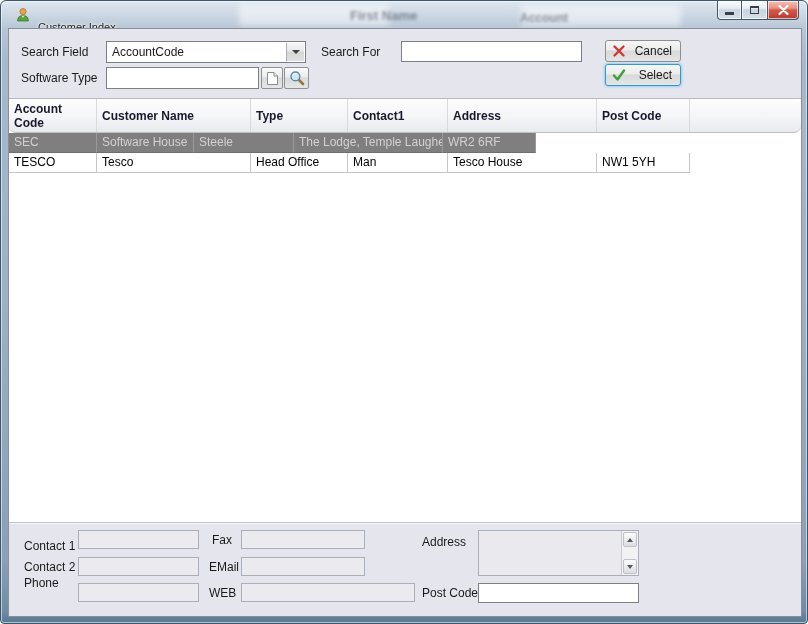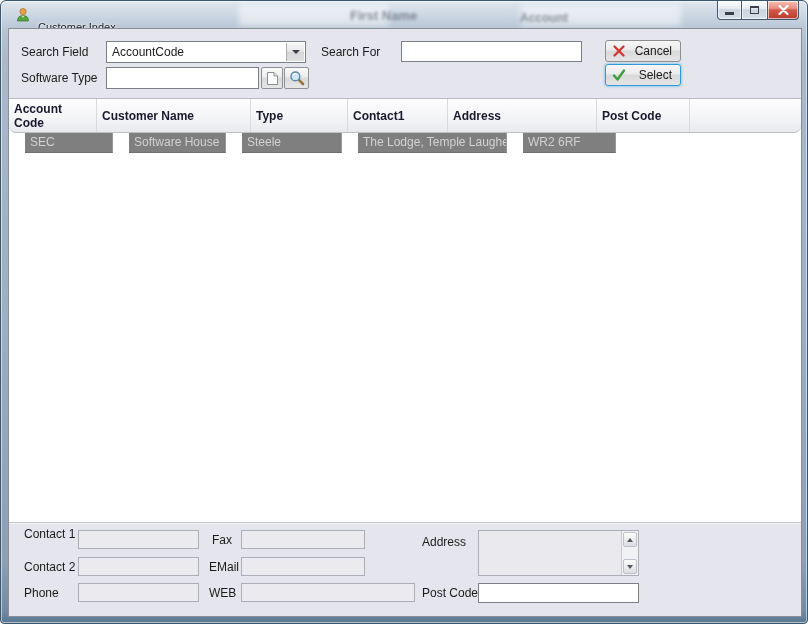--- a/index.html
+++ b/index.html
@@ -91,21 +91,21 @@
     border-radius:7px;
   }
   .hcell {
     display:flex; align-items:center; padding:0 3px 0 5px;
     font-weight:bold; color:#19192e; border-right:1px solid #d9dadd; line-height:14px;
   }
   .grid-row { display:flex; height:20px; background:#fff; }
   .cell {
     padding:0 2px 12px 5px; line-height:19px; color:#000;
     border-right:1px solid #c6c6c6; border-bottom:1px solid #c6c6c6;
-    white-space:nowrap; overflow:hidden;margin-left:16px;
+    white-space:nowrap; overflow:hidden;
   }
   .c0 { width:88px; } .c1 { width:154px; } .c2 { width:97px; }
   .c3 { width:100px; } .c4 { width:149px; } .c5 { width:93px; }
   .fillcol { flex:1; border-right:none; }
   .cell.fillcol { border-bottom:none; background:#fff; }
   .grid-row.selected .cell { background:#7f7f7f; color:#d2d2d2; border-right-color:#999; border-bottom-color:#6e6e6e; }
   .grid-row.selected .cell.fillcol { background:#fff; }
 
   
   .details { position:absolute; left:0; top:493px; width:792px; height:94px; background:#e5e5ed; border-top:1px solid #c3c3cc; box-shadow:inset 0 1px 0 #f6f6fa; }
@@ -213,30 +213,39 @@
 
       <div class="grid-row selected">
         <div class="cell c0">SEC</div>
         <div class="cell c2">Software House</div>
         <div class="cell c3">Steele</div>
         <div class="cell c4">The Lodge, Temple Laugherne</div>
         <div class="cell c5">WR2 6RF</div>
         <div class="cell fillcol"></div>
       </div>
 
+      <div class="grid-row">
+        <div class="cell c0">TESCO</div>
+        <div class="cell c1">Tesco</div>
+        <div class="cell c2">Head Office</div>
+        <div class="cell c3">Man</div>
+        <div class="cell c4">Tesco House</div>
+        <div class="cell c5">NW1 5YH</div>
+        <div class="cell fillcol"></div>
+      </div>
     </div>
 
     <div class="details">
-      <span class="d-label" style="left:15px; top:4px;">Contact 1</span>
+      <span class="d-label" style="left:15px; top:16px;">Contact 1</span>
       <input class="d-input" style="left: 69px; top: 7px; width: 121px;" type="text" disabled="" value="">
 
       <span class="d-label" style="left:15px; top:37px;">Contact 2</span>
       <input class="d-input" style="left: 69px; top: 34px; width: 121px;" type="text" disabled="" value="">
 
-      <span class="d-label" style="left:15px; top:63px;">Phone</span>
+      <span class="d-label" style="left:15px; top:53px;">Phone</span>
       <input class="d-input" style="left: 69px; top: 60px; width: 121px;" type="text" disabled="" value="">
 
       <span class="d-label" style="left:203px; top:10px;">Fax</span>
       <input class="d-input" style="left: 232px; top: 7px; width: 124px;" type="text" disabled="" value="">
 
       <span class="d-label" style="left:200px; top:37px;text-align:center;">EMail</span>
       <input class="d-input" style="left: 232px; top: 34px; width: 124px;" type="text" disabled="" value="">
 
       <span class="d-label" style="left:200px; top:63px;">WEB</span>
       <input class="d-input" style="left: 232px; top: 60px; width: 174px;" type="text" disabled="" value="">

